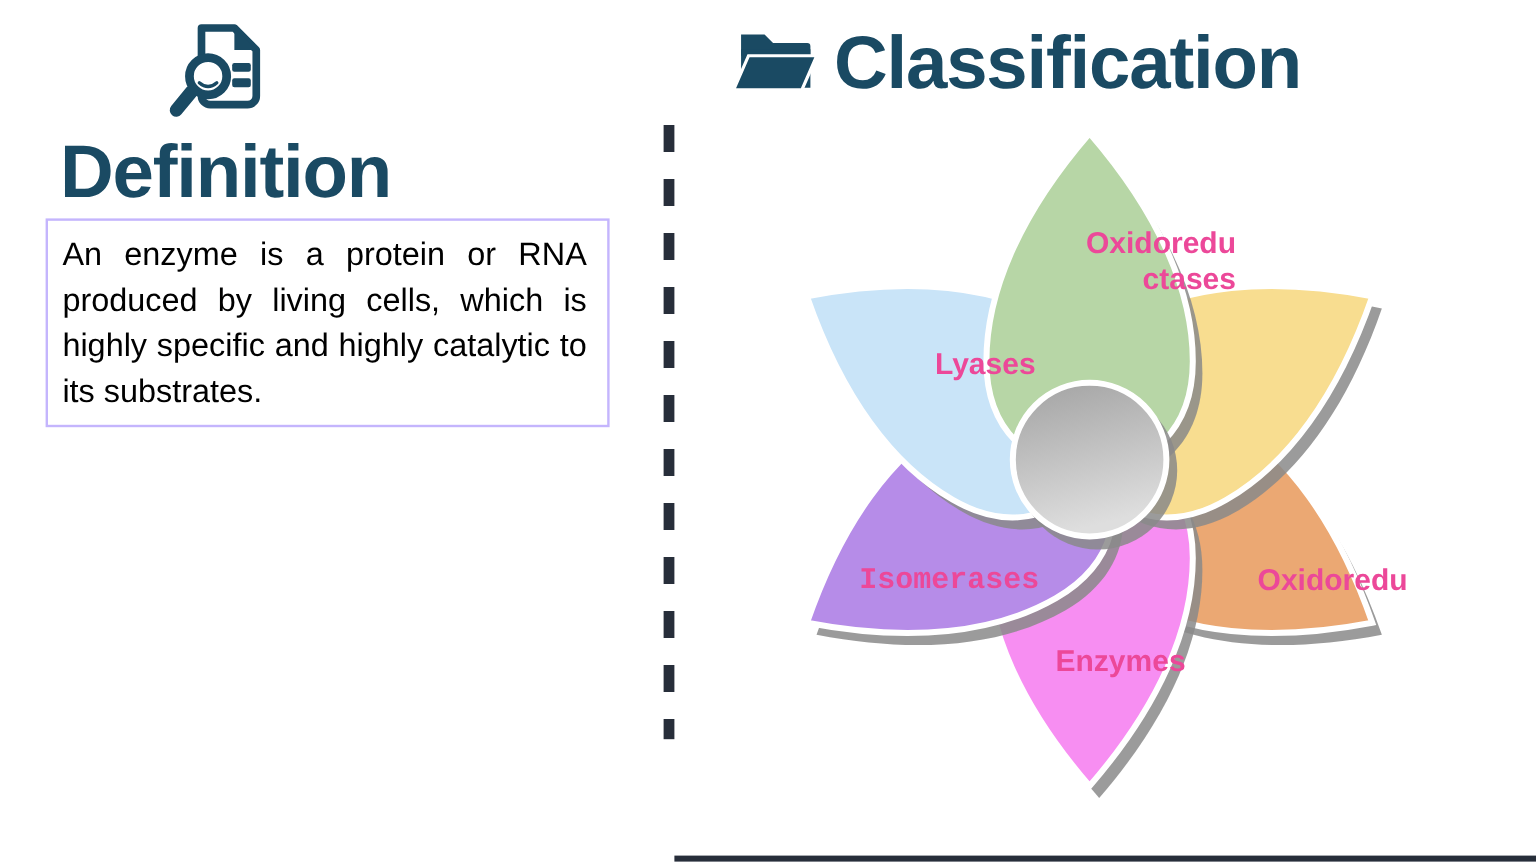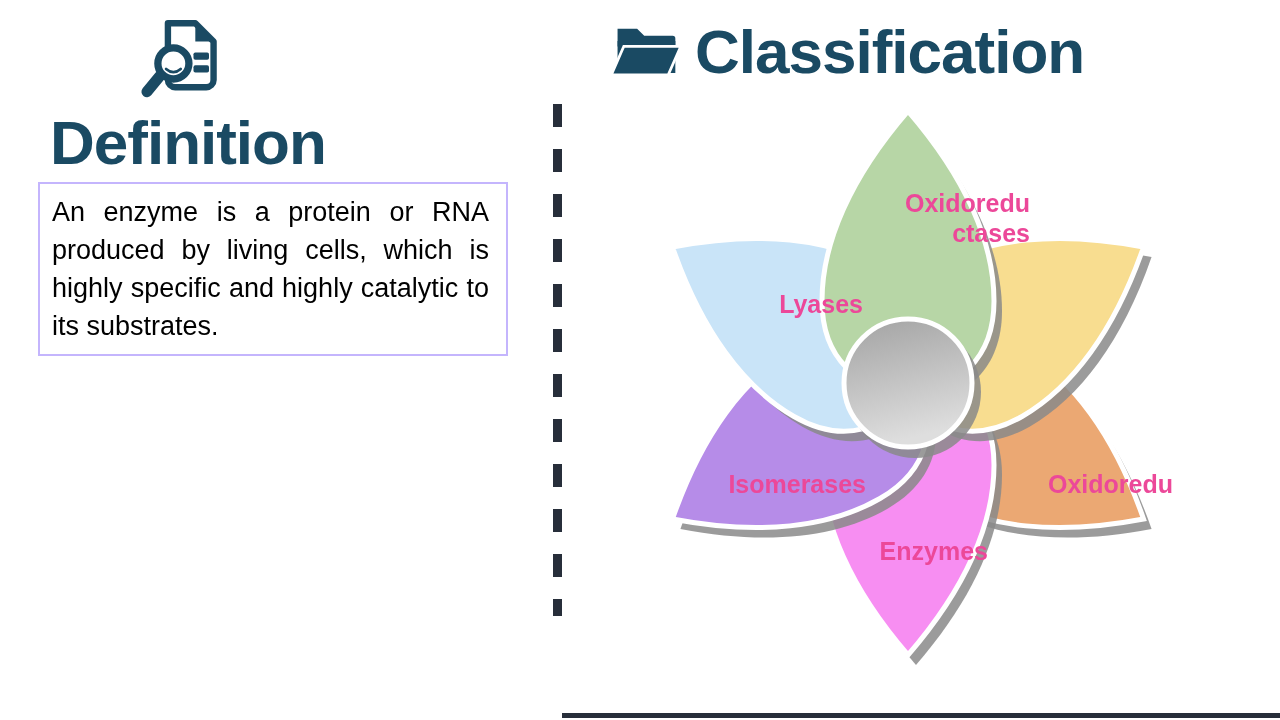--- a/index.html
+++ b/index.html
@@ -17,21 +17,21 @@
   .divider{position:absolute;left:553px;top:104px;width:9px;height:512px;
            background:repeating-linear-gradient(to bottom,#272e3a 0 23px,transparent 23px 45px);}
   .bottom-line{position:absolute;left:562px;top:713px;width:718px;height:5px;background:#272e3a;}
   .flower-svg{position:absolute;left:598px;top:78px;width:620px;height:615px;}
   .petal-label{position:absolute;font-size:25px;font-weight:bold;color:#ec4899;text-align:right;
                line-height:30px;white-space:pre-line;}
   .lbl-oxidoreductases{left:810px;top:188px;width:220px;}
   .lbl-transferases{left:949px;top:293px;width:220px;}
   .lbl-hydrolases{left:963px;top:469px;width:210px;}
   .lbl-lyases{left:838px;top:536px;width:150px;}
-  .lbl-isomerases{left:656px;top:469px;width:210px;}
+  .lbl-isomerases{left:656px;top:469px;width:210px;font-family:Liberation Mono, monospace;}
   .lbl-ligases{left:703px;top:289px;width:160px;}
 </style>
 </head>
 <body>
 
 <div class="slide">
 
   <div class="header header-left">
     <span>
       <svg width="100" height="84" viewBox="0 0 104 92">

